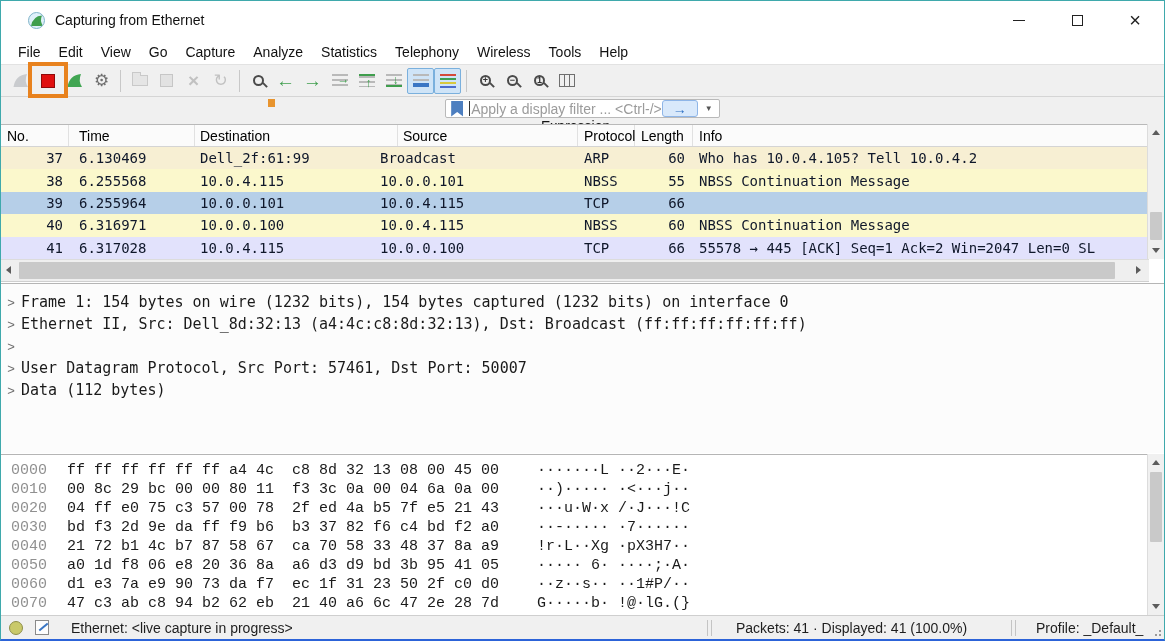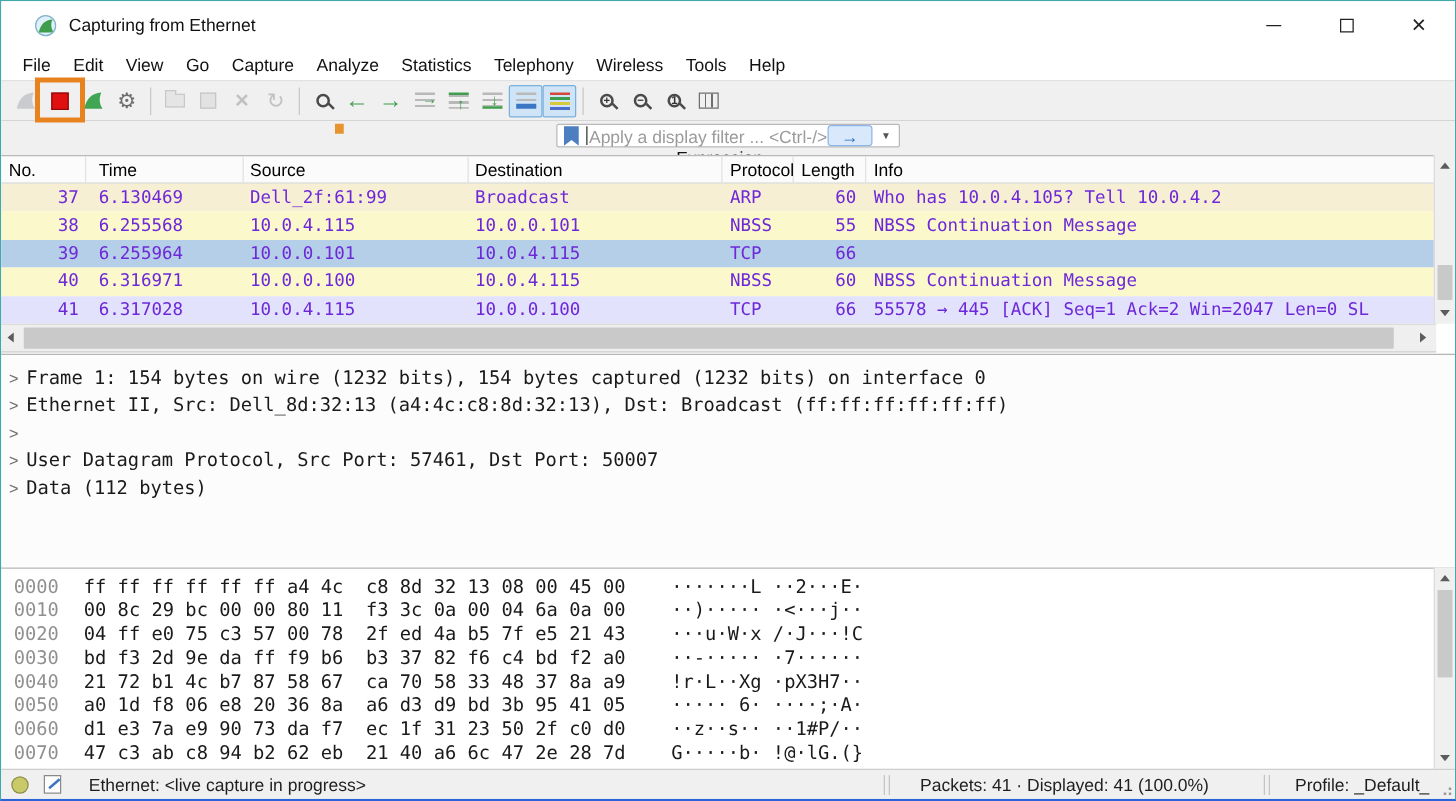--- a/index.html
+++ b/index.html
@@ -60,21 +60,21 @@
   .filter-placeholder { font-size:14px; color:#9b9b9b; }
   .apply-btn { margin-left:auto; width:36px; height:17px; background:#d9e9fb; border:1px solid #8fb6e8; border-radius:3px; display:flex; align-items:center; justify-content:center; color:#2d6fc2; font-size:14px; font-weight:bold; line-height:1; }
   .apply-caret { width:14px; display:flex; align-items:center; justify-content:center; font-size:8px; color:#555; margin-left:4px; }
   .expr-label { font-size:14px; color:#141414; padding:0 12px 0 10px; }
   .fsep { width:1px; height:18px; background:#c8c8c8; }
   .plus-btn { font-size:16px; color:#333; padding:0 10px; }
 
   
   .pl-header { position:absolute; left:0; top:123px; width:1148px; height:23px; background:#fbfbfb; border-top:1px solid #b9b9b9; border-bottom:1px solid #d4d4d4; display:flex; font-size:14px; color:#000; align-items:center; }
   .pl-header .cell { height:100%; display:flex; align-items:center; border-right:1px solid #e1e1e1; }
-  .pl-rows { position:absolute; left:0; top:146px; width:1148px; height:112px; font-family:"DejaVu Sans Mono", monospace; font-size:14px; color:#6d28d9; }
+  .pl-rows { position:absolute; left:0; top:146px; width:1148px; height:112px; font-family:"DejaVu Sans Mono", monospace; font-size:14px; color:#0f172a; }
   .prow { display:flex; height:22.4px; align-items:center; white-space:nowrap; overflow:hidden; }
   .c-no { width:68px; text-align:right; padding-right:6px; }
   .c-time { width:126px; padding-left:10px; }
   .c-src { width:180px; padding-left:5px; }
   .c-dst { width:203px; padding-left:5px; }
   .c-proto { width:57px; padding-left:6px; }
   .c-len { width:58px; text-align:right; padding-right:8px; }
   .c-info { flex:1; padding-left:6px; overflow:hidden; }
   .h-no{padding-left:6px;} .h-time{padding-left:10px;} .h-src{padding-left:5px;} .h-dst{padding-left:5px;} .h-proto{padding-left:6px;} .h-len{padding-left:6px;} .h-info{padding-left:6px;border-right:none!important;flex:1;}
 
@@ -91,21 +91,21 @@
   .chev-h.right { right:8px; border-left:5px solid #5c5c5c; }
   .sb-thumb-h { position:absolute; top:2px; left:18px; width:1096px; height:17px; background:#c9c9c9; border-radius:1px; }
 
   
   .detail-pane { position:absolute; left:0; top:282px; right:0; height:170px; background:#fcfcfc; border-top:1px solid #b5b5b5; font-family:"DejaVu Sans Mono", monospace; font-size:15px; color:#1a1a1a; padding-top:7px; }
   .dline { height:22px; display:flex; align-items:center; white-space:pre; }
   .dexp { width:20px; text-align:center; color:#6e6e6e; font-size:13px; font-family:"Liberation Sans",sans-serif; }
 
   
   .hex-pane { position:absolute; left:0; top:453px; right:0; height:162px; background:#fff; border-top:1px solid #b5b5b5; font-family:"DejaVu Sans Mono", monospace; font-size:15px; padding-top:5px; }
-  .hrow { height:19px; display:flex; white-space:pre; align-items:flex-start; }
+  .hrow { height:19px; display:flex; white-space:pre; align-items:flex-end;font-family:Liberation Mono, monospace; }
   .hoff { color:#909090; width:46px; margin-left:10px; }
   .hbytes { color:#1a1a1a; margin-left:10px; width:452px; }
   .hascii { color:#1a1a1a; margin-left:18px; }
 
   
   .statusbar { position:absolute; left:0; bottom:0; right:0; height:24px; background:#f0f0f0; border-top:1px solid #cfcfcf; display:flex; align-items:center; font-size:14px; color:#1e1e1e; }
   .expert-dot { width:14px; height:14px; border-radius:50%; background:#c9c96a; border:1px solid #8f8f4a; margin-left:8px; }
   .note-icon { width:14px; height:15px; background:#fdfdfd; border:1px solid #8a8a8a; margin-left:12px; position:relative; }
   .note-icon::after { content:""; position:absolute; left:2px; top:5px; width:11px; height:2px; background:#3a76c4; transform:rotate(-40deg); }
   .sb-text { margin-left:22px;text-align:center; }
@@ -252,22 +252,22 @@
       <span class="apply-caret">▼</span>
     </div>
     <span class="expr-label">Expression...</span>
     <span class="fsep"></span>
     <span class="plus-btn">+</span>
   </div>
 
   <div class="pl-header">
     <div class="cell c-no h-no" style="text-align:left;padding-right:0;">No.</div>
     <div class="cell c-time h-time">Time</div>
+    <div class="cell c-dst h-dst">Destination</div>
     <div class="cell c-src h-src">Source</div>
-    <div class="cell c-dst h-dst">Destination</div>
     <div class="cell c-proto h-proto">Protocol</div>
     <div class="cell c-len h-len" style="text-align:left;padding-right:0;">Length</div>
     <div class="cell c-info h-info">Info</div>
   </div>
 
   <div class="pl-rows" id="plrows">
       <div class="prow" style="background: rgb(247, 239, 211);">
         <div class="c-no">37</div>
         <div class="c-time">6.130469</div>
         <div class="c-src">Dell_2f:61:99</div>

